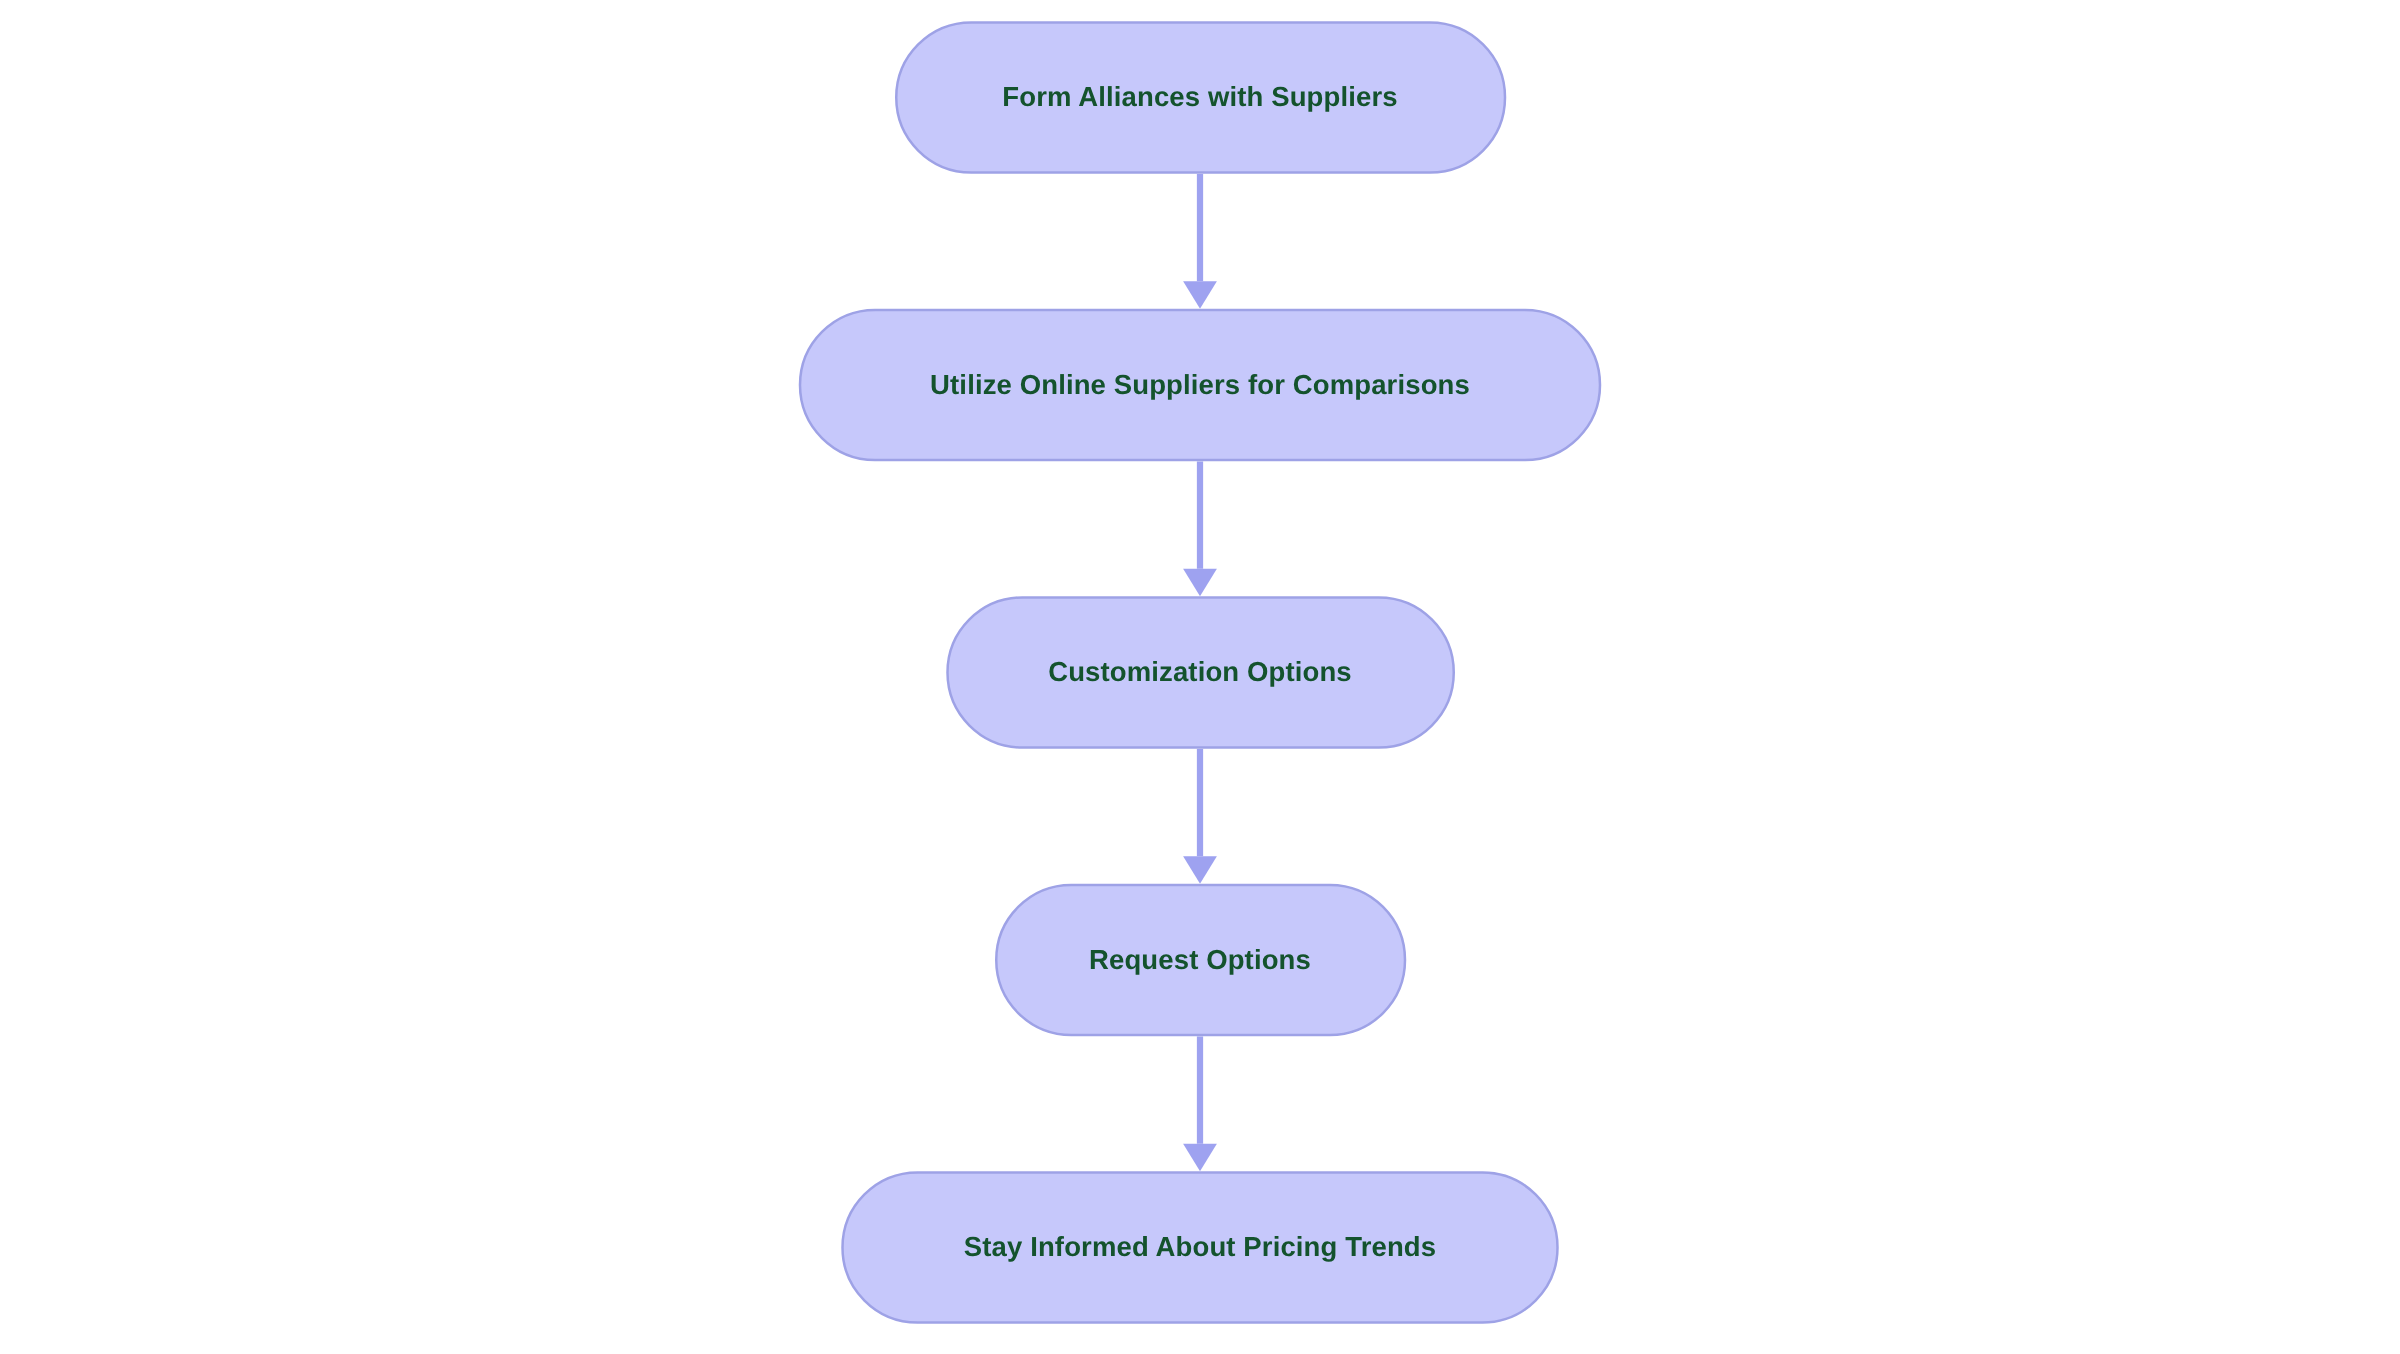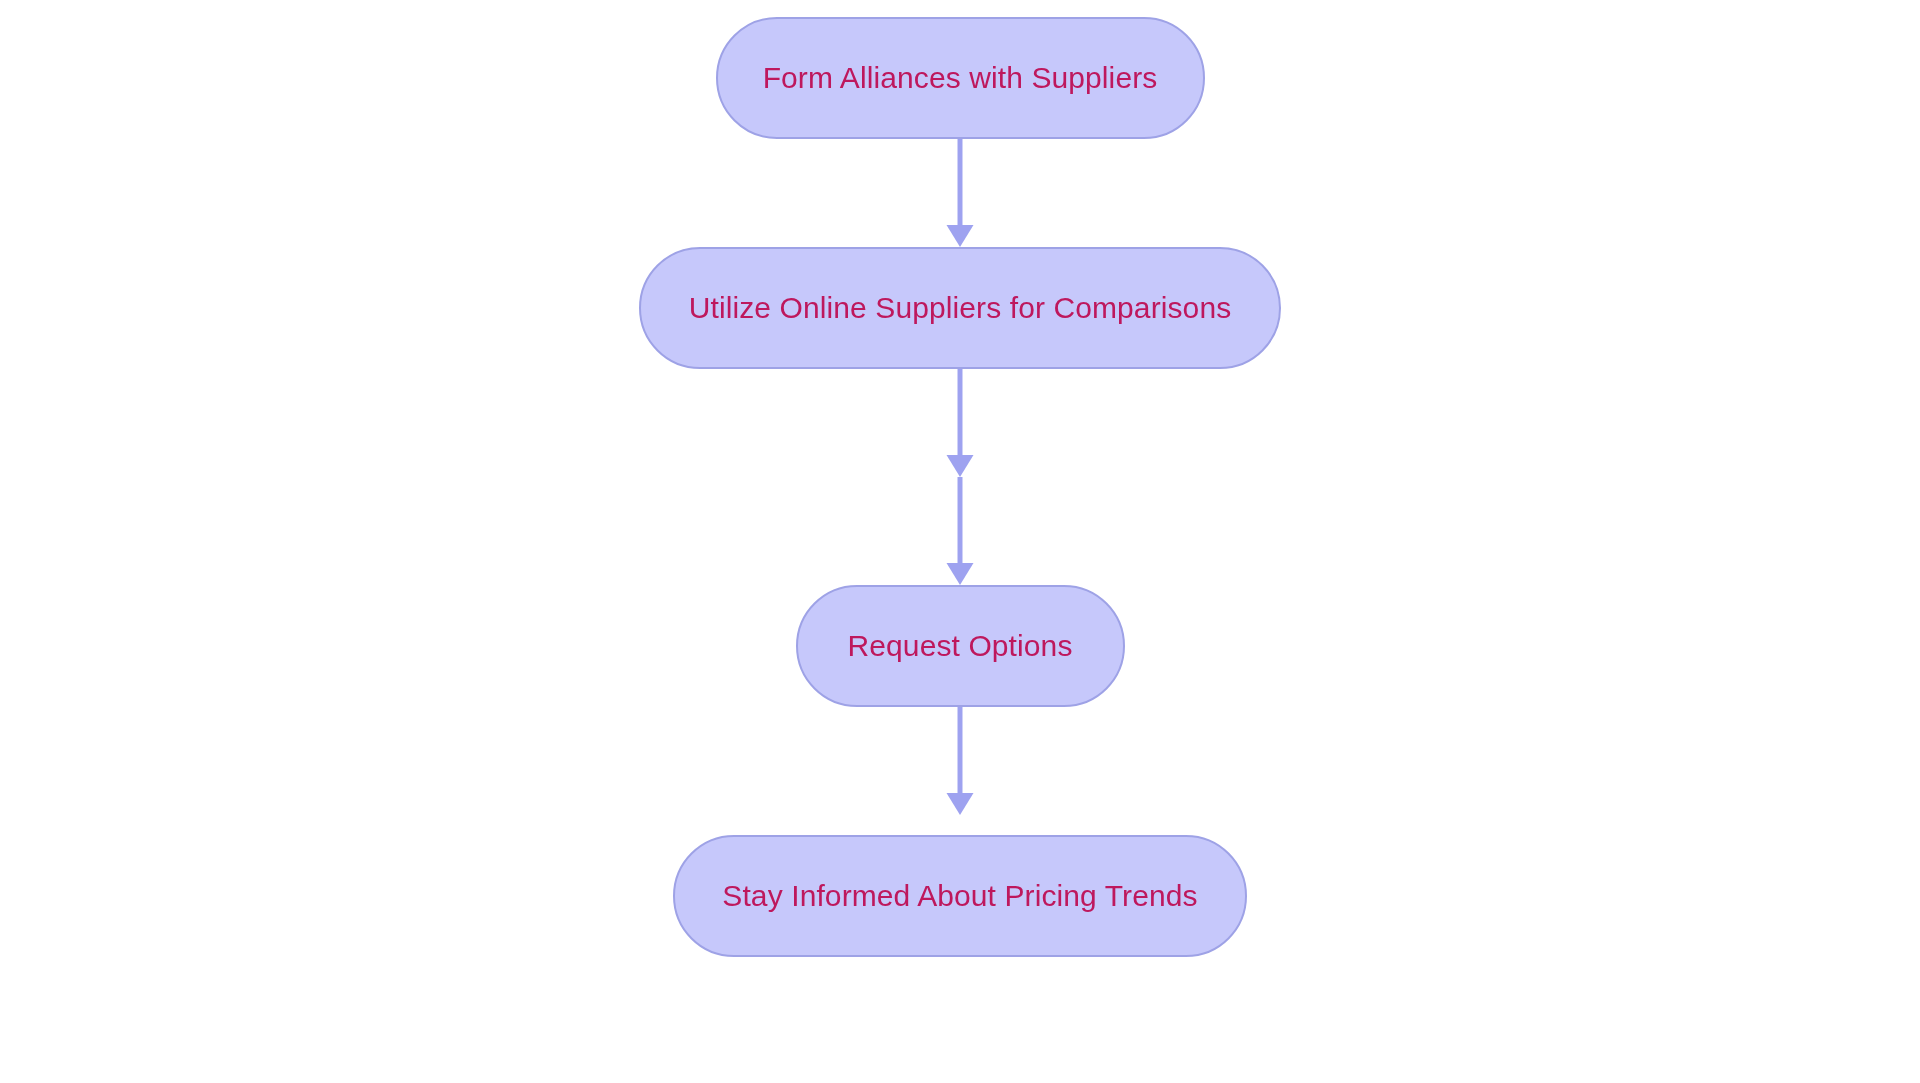--- a/index.html
+++ b/index.html
@@ -40,35 +40,35 @@
     border: 2px solid #9ea2e6;
     background: #c6c8fb;
     border-radius: 61px;
     display: flex;
     align-items: center;
     justify-content: center;
     flex: 0 0 auto;
   }
 
   .node-label {
-    color: #be185d;
-    font-size: 30px;
+    color: #14532d;
+    font-size: 22px;
     line-height: 1;
     letter-spacing: 0.1px;
     white-space: nowrap;
-    font-weight: 400;
+    font-weight: 700;
     padding: 0 34px;
   }
 
   
   .node-w-1 { width: 489px; }
   .node-w-2 { width: 642px; }
   .node-w-3 { width: 407px; }
   .node-w-4 { width: 329px; }
-  .node-w-5 { width: 574px; margin-top: 20px; }
+  .node-w-5 { width: 574px; }
 
   .connector {
     flex: 0 0 auto;
     width: 40px;
     height: 108px;
     display: block;
   }
 
   .spacer-top { height: 17px; flex: 0 0 auto; width: 1px; }
 </style>
@@ -91,20 +91,23 @@
 
     <div class="node node-w-2">
       <span class="node-label">Utilize Online Suppliers for Comparisons</span>
     </div>
 
     <svg class="connector" viewBox="0 0 40 108">
       <line x1="20" y1="0" x2="20" y2="86" stroke="#9ea2f0" stroke-width="5"></line>
       <polygon points="6.5,86 33.5,86 20,108" fill="#9ea2f0"></polygon>
     </svg>
 
+    <div class="node node-w-3">
+      <span class="node-label">Customization Options</span>
+    </div>
 
     <svg class="connector" viewBox="0 0 40 108">
       <line x1="20" y1="0" x2="20" y2="86" stroke="#9ea2f0" stroke-width="5"></line>
       <polygon points="6.5,86 33.5,86 20,108" fill="#9ea2f0"></polygon>
     </svg>
 
     <div class="node node-w-4">
       <span class="node-label">Request Options</span>
     </div>
 

